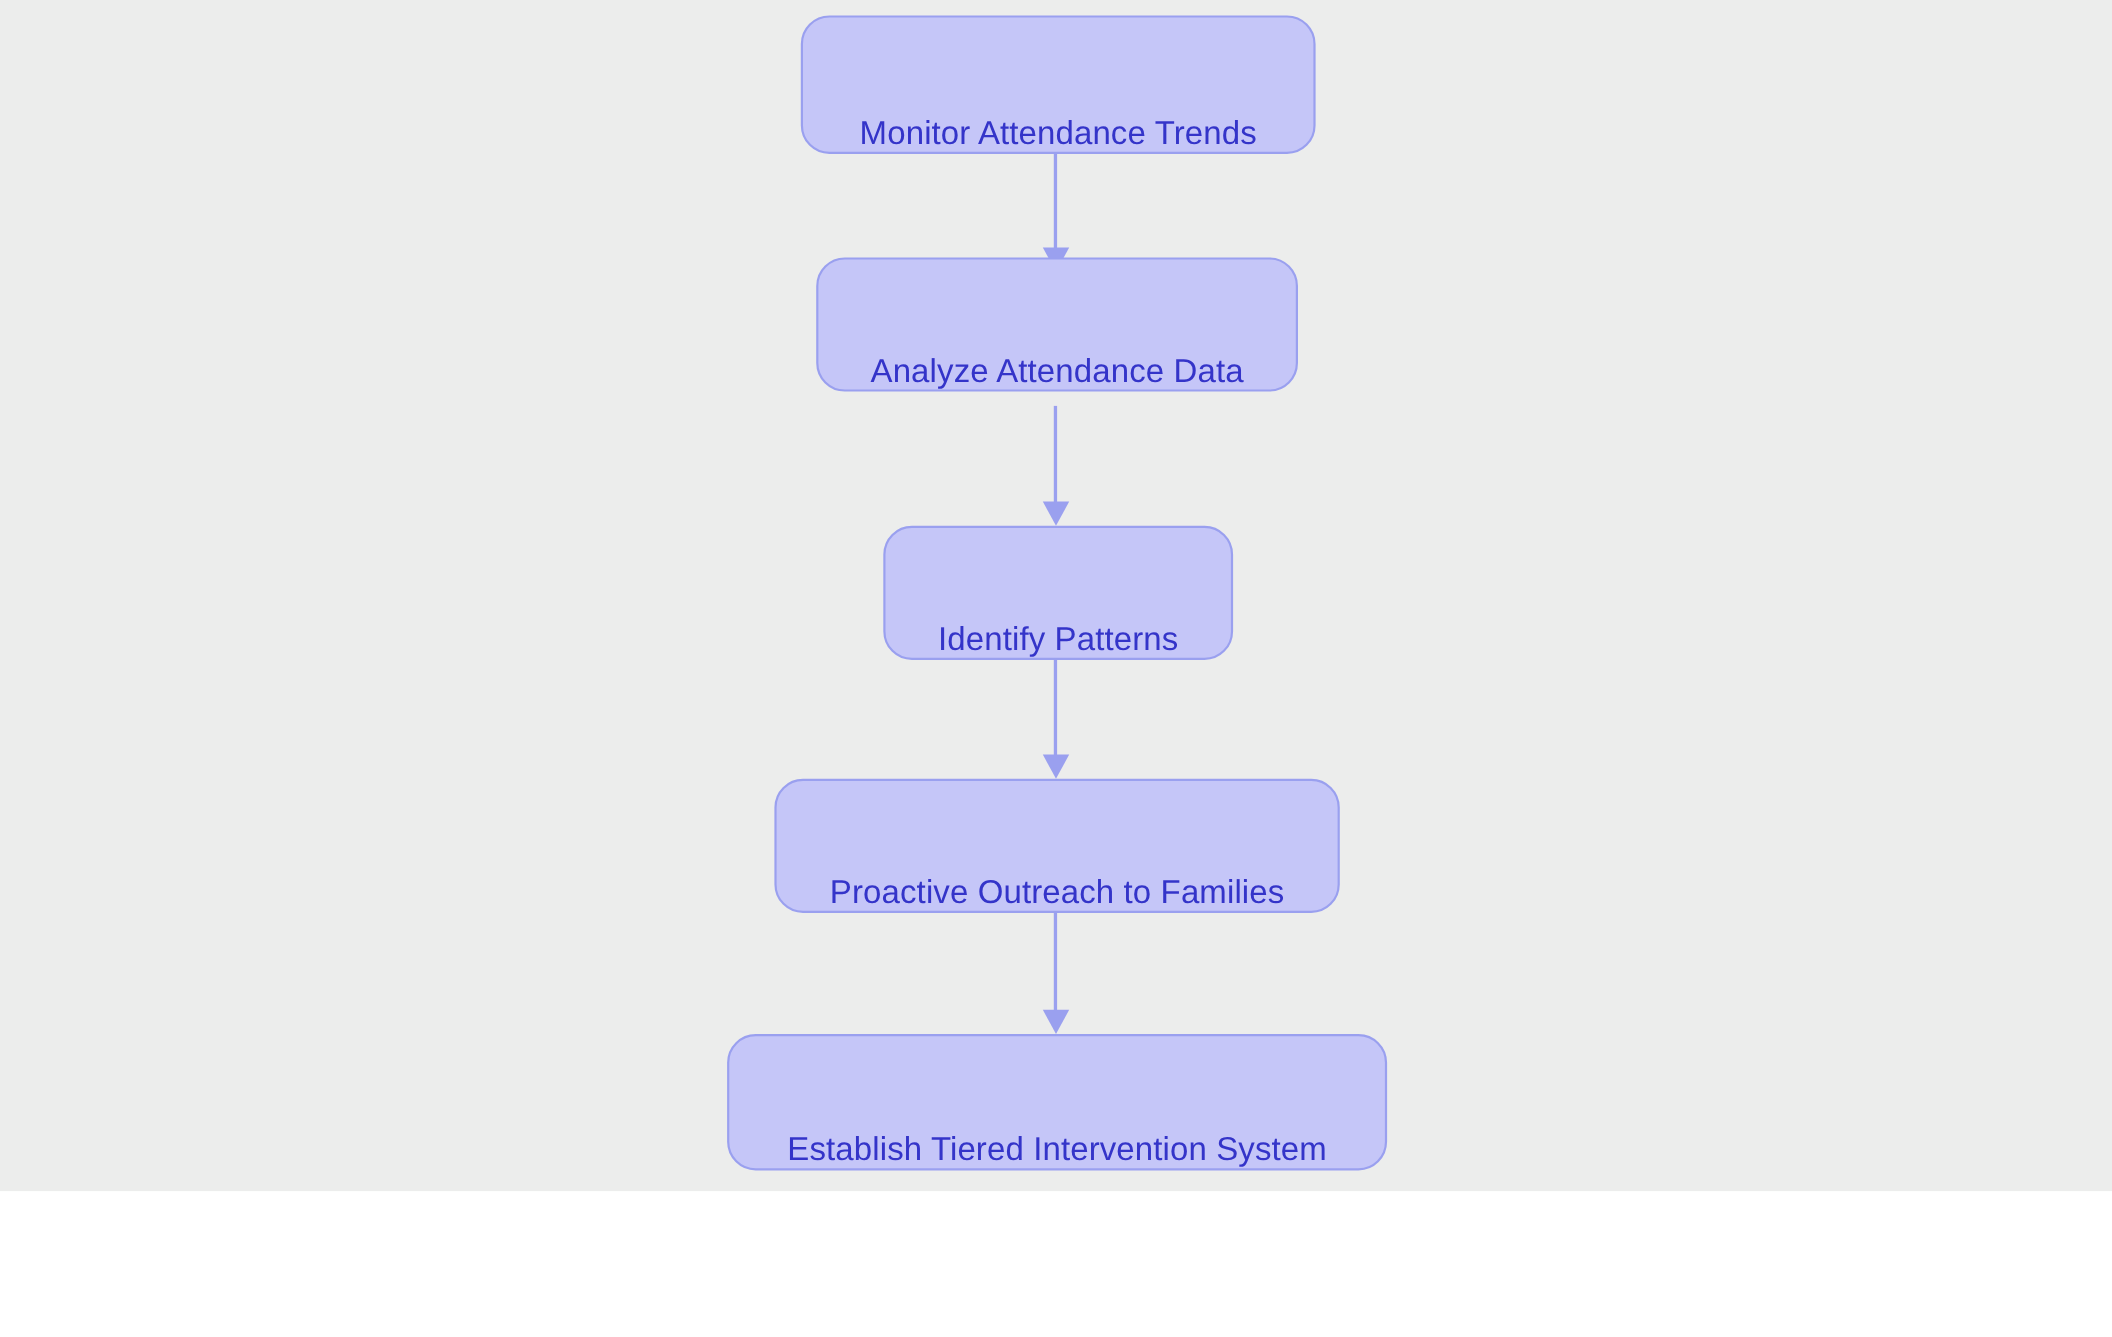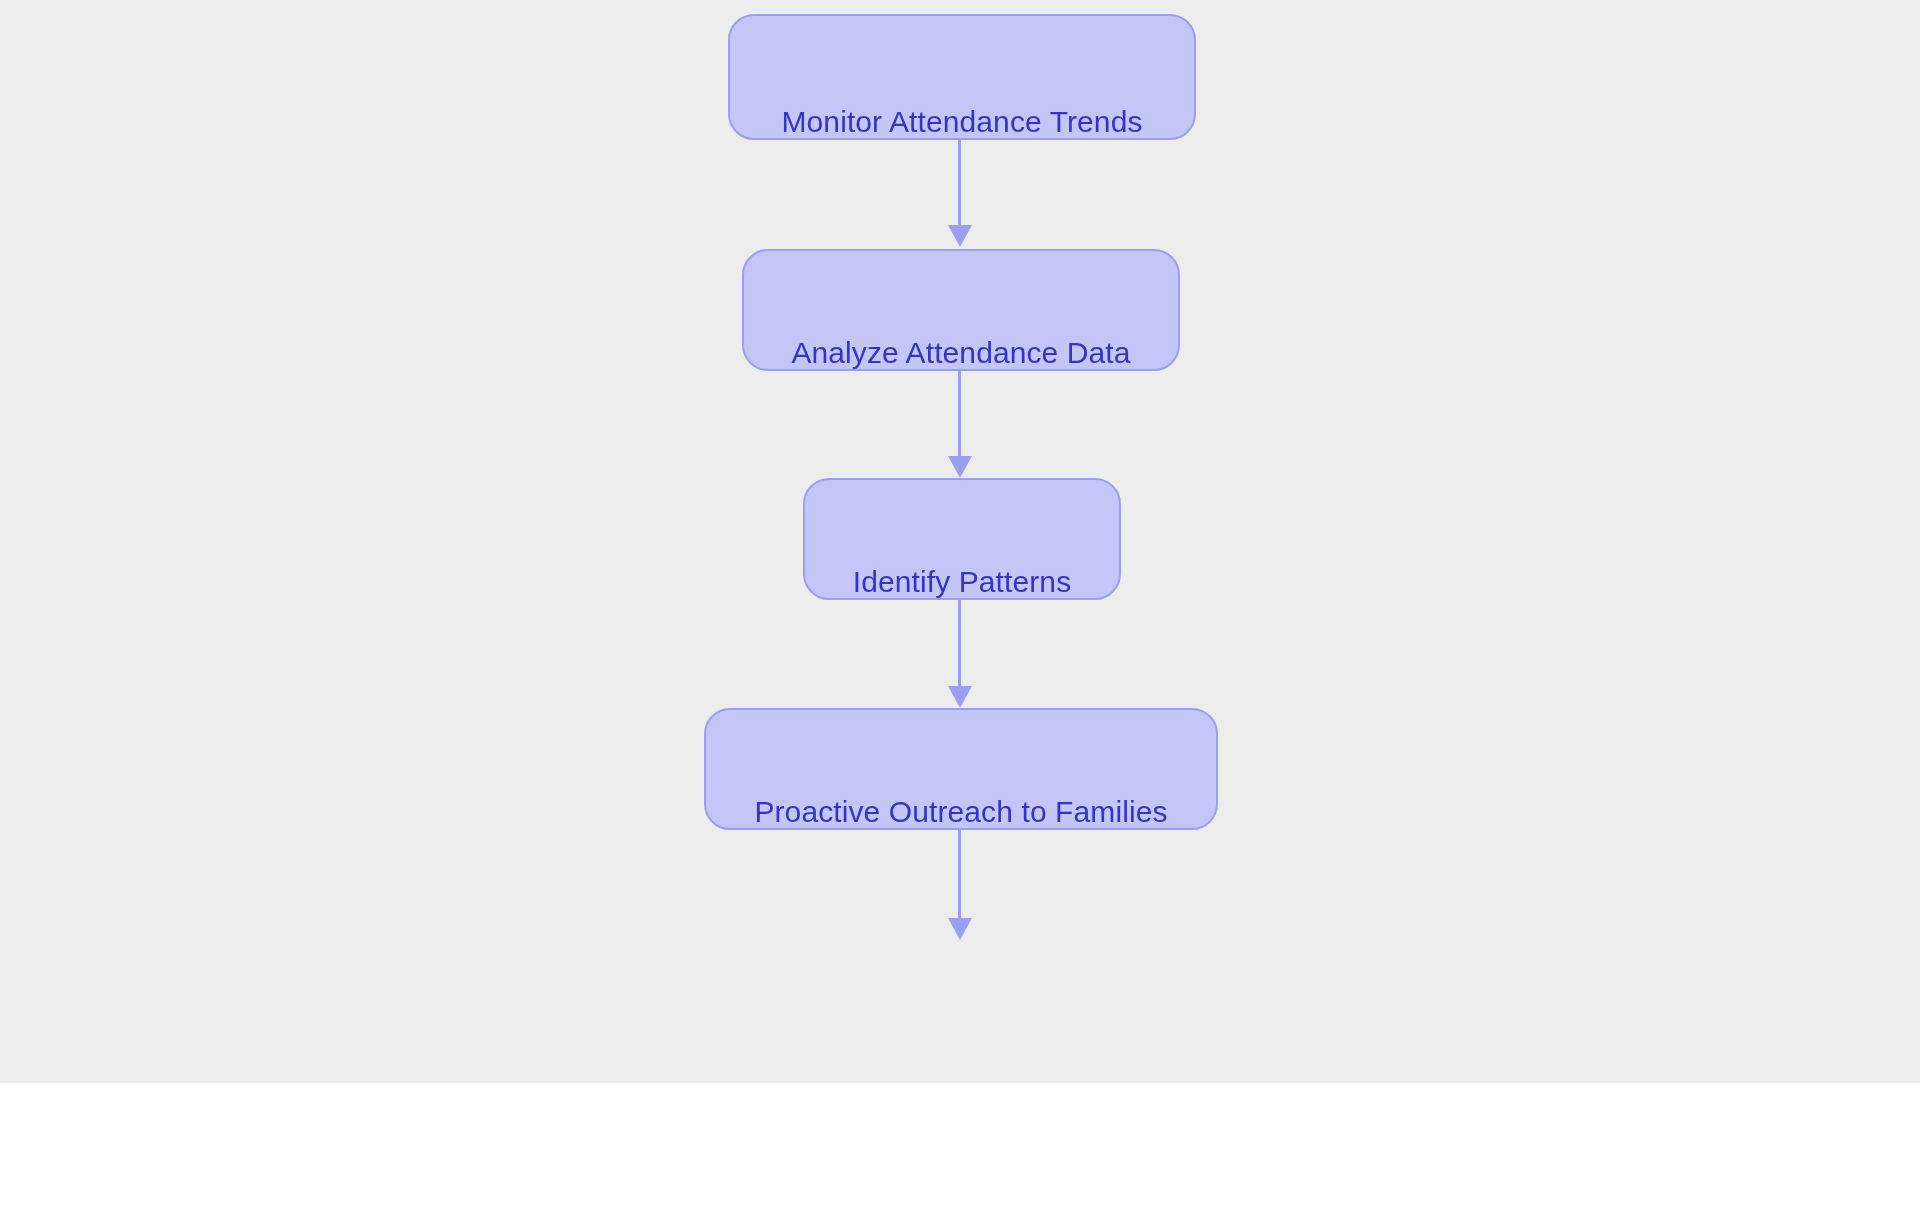--- a/index.html
+++ b/index.html
@@ -53,21 +53,21 @@
     user-select: none;
   }
 
   .flow-node .node-label {
     display: block;
     padding: 0 4px;
     transform: translateY(-1px);
   }
 
   #node-1 { left: 728px;  top: 14px;   width: 468px; height: 126px; }
-  #node-2 { left: 742px;  top: 249px;  width: 438px; height: 122px; }
+  #node-2 { left: 742px;  top: 234px;  width: 438px; height: 122px; }
   #node-3 { left: 803px;  top: 478px;  width: 318px; height: 122px; }
   #node-4 { left: 704px;  top: 708px;  width: 514px; height: 122px; }
   #node-5 { left: 661px;  top: 940px;  width: 600px; height: 124px; }
 
   
   .connector {
     position: absolute;
     width: 40px;
     left: 940px;
   }
@@ -149,19 +149,22 @@
 
     <div id="node-4" class="flow-node">
       <span class="node-label">Proactive Outreach to Families</span>
     </div>
 
     <div id="conn-4" class="connector">
       <div class="conn-line"></div>
       <div class="conn-head"></div>
     </div>
 
+    <div id="node-5" class="flow-node">
+      <span class="node-label">Establish Tiered Intervention System</span>
+    </div>
 
   </div>
 </div>
 
 <div id="footer-bar">
   
 </div>
 
 </body></html>

